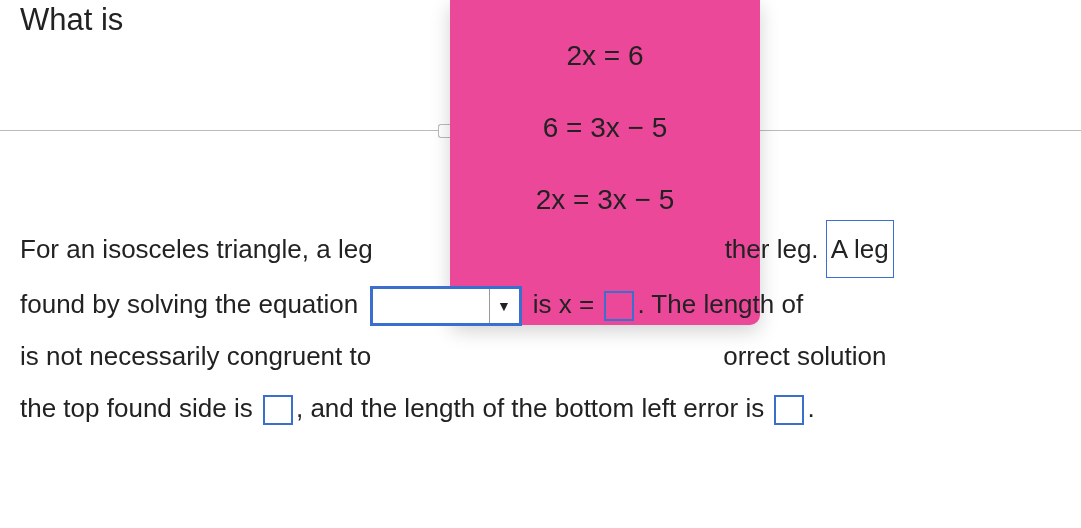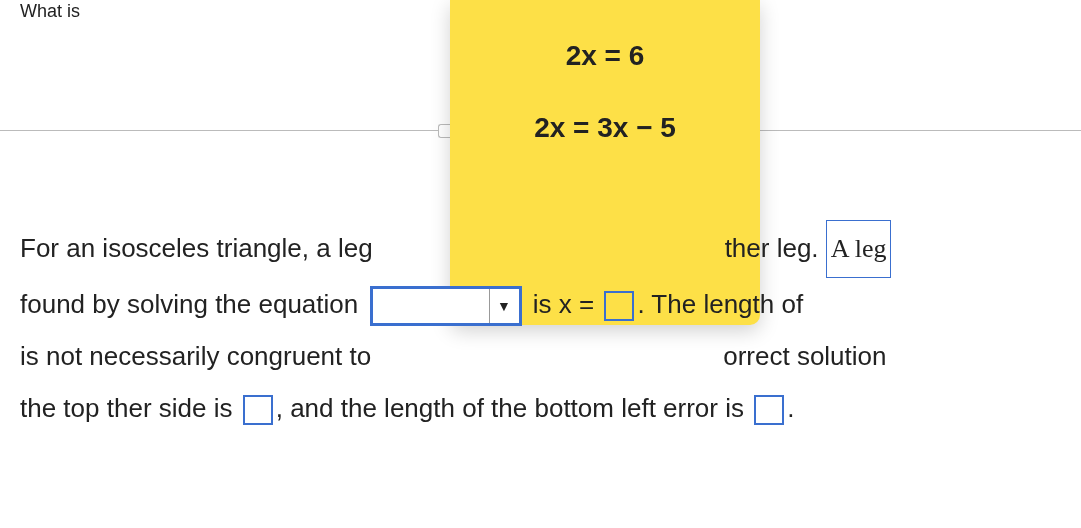--- a/index.html
+++ b/index.html
@@ -13,21 +13,21 @@
       background: #fff;
       overflow: hidden;
     }
     .top-question {
       position: absolute;
       left: 20px;
       top: 0px;
       line-height: 1.3;
     }
     .top-question .line1 {
-      font-size: 18px;
+      font-size: 31px;
     }
     .divider {
       position: absolute;
       left: 0;
       right: 0;
       top: 130px;
       height: 1px;
       background: #bbb;
     }
     .divider-nub {
@@ -40,25 +40,24 @@
       border-radius: 3px 0 0 3px;
       border-right: none;
       background: #fff;
     }
     .popup {
       position: absolute;
       left: 450px;
       top: 0;
       width: 310px;
       height: 325px;
-      background: #fde047;
+      background: #ec4899;
       border-radius: 0 0 10px 10px;
       box-shadow: 0 6px 20px rgba(0,0,0,0.18);
       padding-top: 20px;
-      font-weight: bold;
     }
     .popup-option {
       text-align: center;
       font-size: 28px;
       padding: 20px 0;
       cursor: pointer;
     }
     .main-text {
       position: absolute;
       left: 20px;
@@ -101,39 +100,39 @@
       display: flex;
       align-items: center;
       justify-content: center;
       font-size: 14px;
     }
     .boxed-text {
       display: inline-block;
       border: 1px solid #3a6fcf;
       padding: 2px 4px;
       vertical-align: baseline;
-      font-family: Liberation Serif, serif;
     }
     .hint {
       color: #1a3fbf;
       font-size: 26px;
     }
   </style>
 </head>
 <body>
 
 <div class="top-question">
   <div class="line1">What is</div>
 </div>
 
 <div class="divider"></div>
 <div class="divider-nub"></div>
 
 <div class="popup">
   <div class="popup-option">2x = 6</div>
+  <div class="popup-option">6 = 3x − 5</div>
   <div class="popup-option">2x = 3x − 5</div>
 </div>
 
 <div class="main-text">
   <div class="row">
     <span>For an isosceles triangle, a leg</span><span class="gap-leg"></span><span>ther leg.</span>
     <span class="boxed-text">A leg</span>
   </div>
   <div class="row">
     <span>found by solving the equation</span>
@@ -141,17 +140,17 @@
       <span class="dd-space"></span>
       <span class="dd-arrow">▼</span>
     </span>
     <span>is x =</span>
     <span class="blank-box"></span><span>. The length of</span>
   </div>
   <div class="row">
     <span>is not necessarily congruent to</span><span class="gap-to"></span><span>orrect solution</span>
   </div>
   <div class="row">
-    <span>the top ther side is</span>
+    <span>the top found side is</span>
     <span class="blank-box"></span><span>, and the length of the bottom left error is</span>
     <span class="blank-box"></span><span>.</span>
   </div>
 </div>
 
 </body></html>

